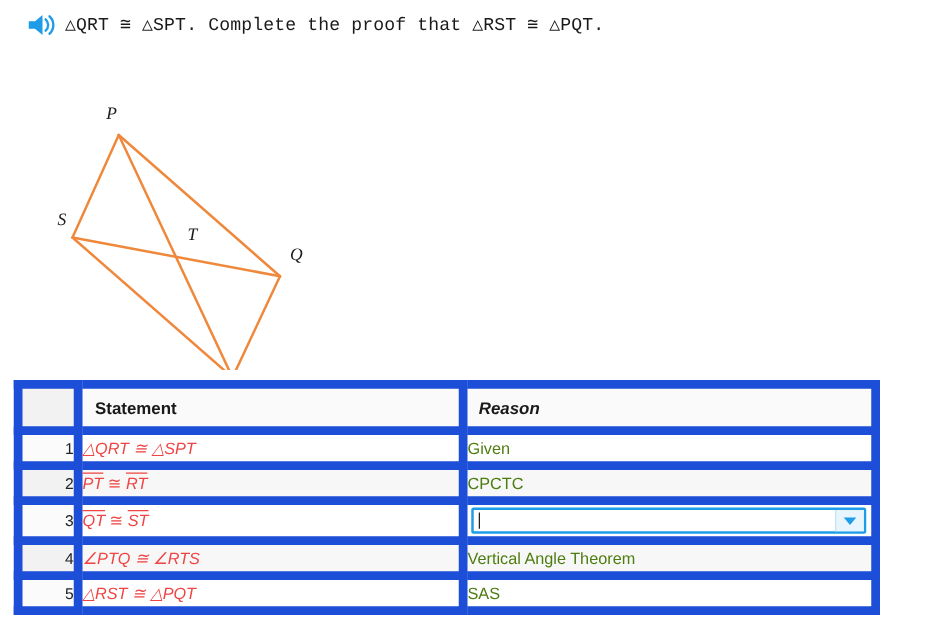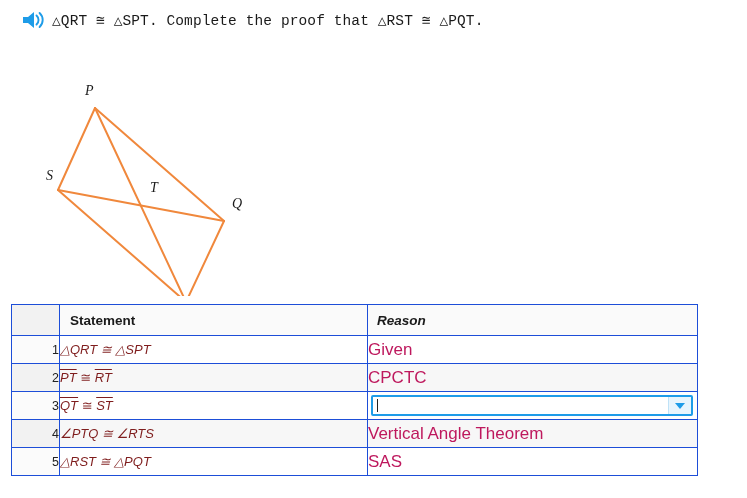--- a/index.html
+++ b/index.html
@@ -60,21 +60,21 @@
     width: 686px;
   }
   table.proof-table {
     border-collapse: collapse;
     width: 686px;
     table-layout: fixed;
     background: #ffffff;
   }
   table.proof-table th,
   table.proof-table td {
-    border: 1px solid #1d4ed8;
+    border: 7px solid #1d4ed8;
     padding: 0;
     vertical-align: middle;
     margin-left: 20px;
   }
   col.c-num   { width: 48px; }
   col.c-stmt  { width: 308px; }
   col.c-rsn   { width: 330px; }
 
   thead th {
     background: #fafafa;
@@ -97,27 +97,27 @@
   td.num-cell {
     text-align: right;
     padding-right: 10px;
     font-size: 12.5px;
     color: #222222;
   }
   td.stmt-cell {
     padding-left: 10px;
     font-size: 13px;
     font-style: italic;
-    color: #7f1d1d;
+    color: #ef4444;
     white-space: nowrap;
   }
   td.rsn-cell {
     padding-left: 9px;
-    font-size: 17px;
-    color: #be185d;
+    font-size: 13px;
+    color: #4d7c0f;
     white-space: nowrap;
   }
   td.rsn-cell.has-input { padding: 0; }
 
   .seg { text-decoration: overline; }
   .upright { font-style: normal; }
 
   
   .dropdown {
     position: relative;

